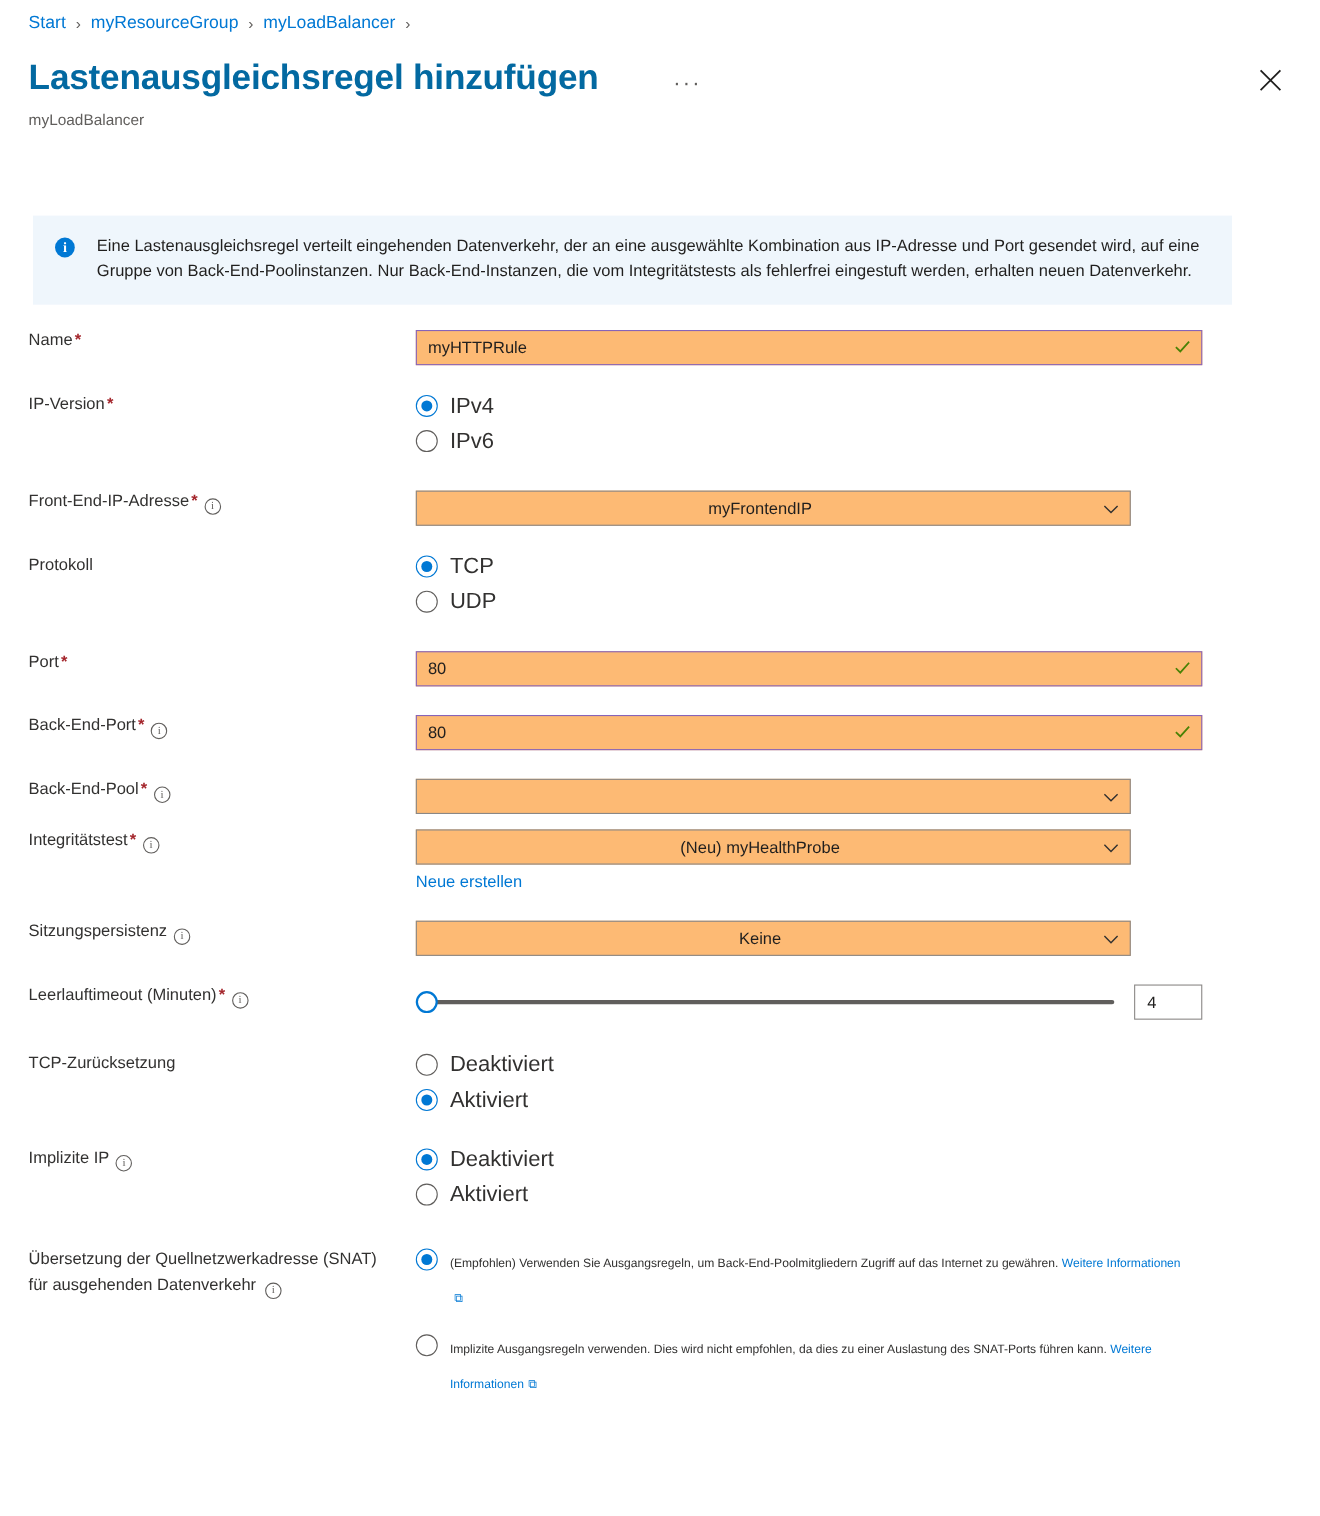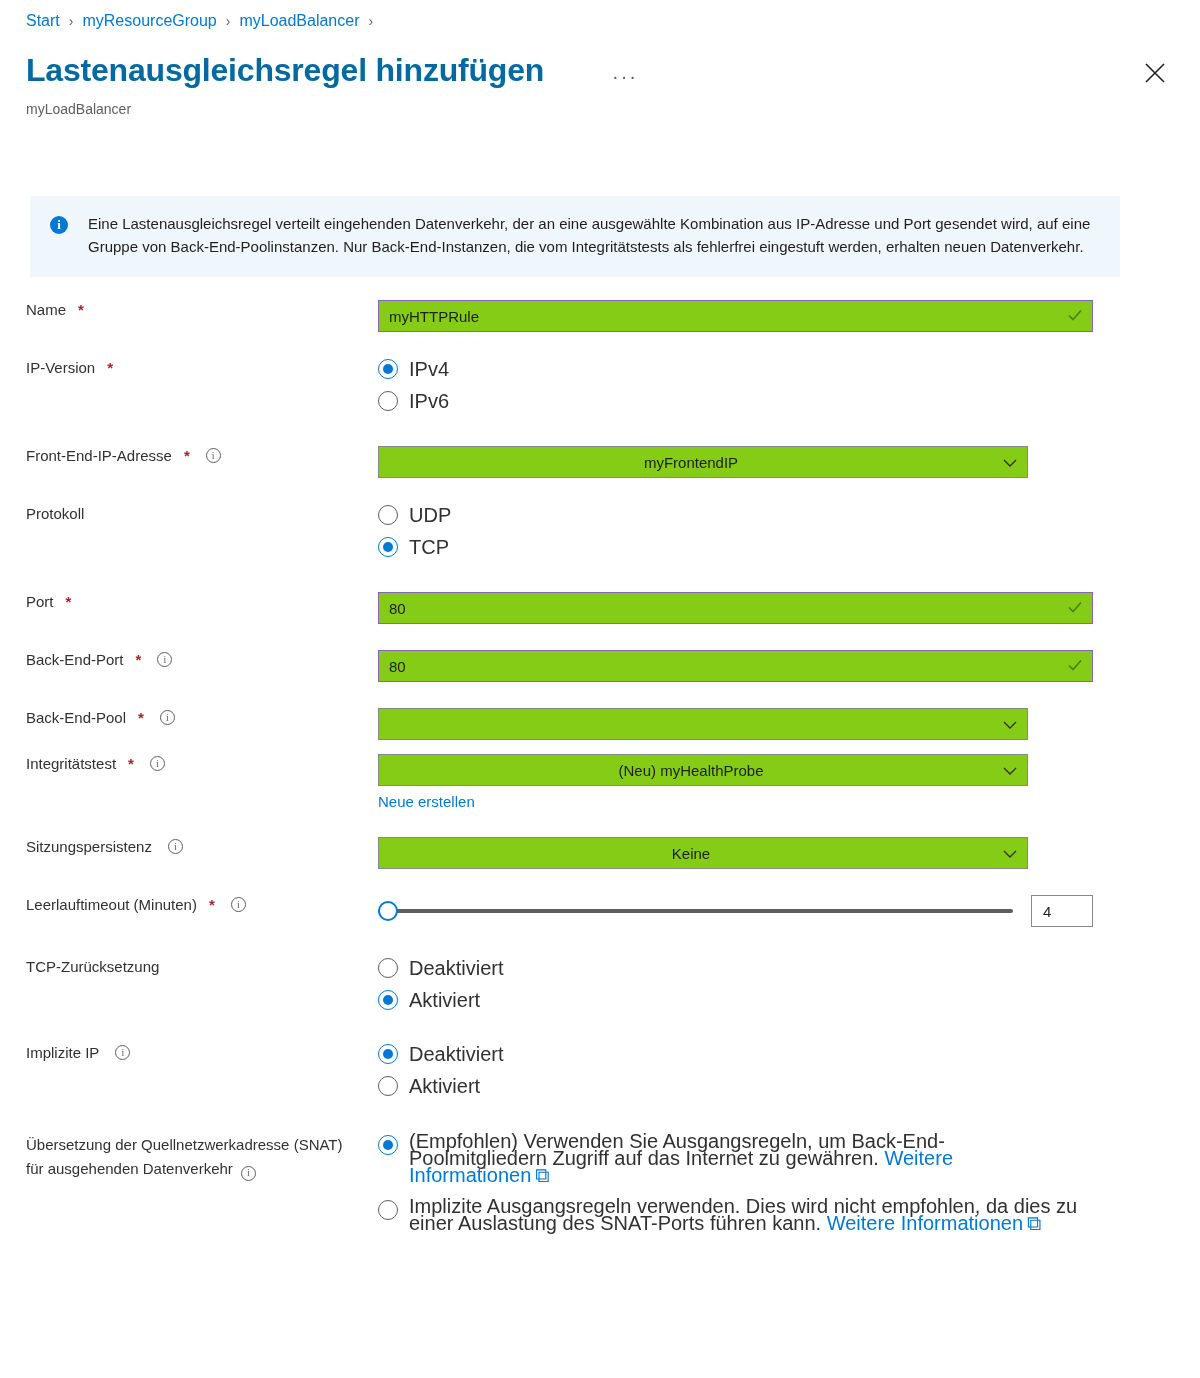--- a/index.html
+++ b/index.html
@@ -54,35 +54,35 @@
     display: flex; align-items: center; justify-content: center;
     font-family: "Liberation Serif", serif;
   }
 
   
   .form { position: absolute; left: 0; top: 300px; width: 1200px; }
   .row { position: relative; display: flex; align-items: flex-start; margin-bottom: 0; }
   .label {
     width: 378px; padding-left: 26px; padding-right: 10px;
     font-size: 15px; color: #323130; line-height: 20px;
-    display: flex; align-items: flex-start; flex-wrap: wrap; gap: 12px;
+    display: flex; align-items: flex-end; flex-wrap: wrap; gap: 2px;
   }
   .label .star { color: #a4262c; font-weight: 600; }
   .info-i {
     display: inline-flex; align-items: center; justify-content: center;
     width: 15px; height: 15px; border-radius: 50%;
     border: 1px solid #605e5c; color: #605e5c;
     font-size: 10px; line-height: 1; margin-left: 4px; position: relative; top: 2px;
     font-family: "Liberation Serif", serif; cursor: pointer;
   }
   .field { flex: 1; padding-right: 80px; }
 
   input.txt, .select {
     width: 715px; height: 32px;
-    border: 1px solid #8a8886; background: #84cc16;
+    border: 1px solid #8a8886; background: #fdba74;
     font-size: 15px; color: #201f1e;
     padding: 0 34px 0 10px; outline: none;
     font-family: "Liberation Sans", sans-serif;
   }
   input.txt.valid, .select.valid { border-color: #8764b8; }
   .input-wrap { position: relative; width: 715px; }
   .check {
     position: absolute; right: 10px; top: 7px;
     width: 16px; height: 16px; pointer-events: none;
   }
@@ -128,21 +128,21 @@
     border: 2px solid #0078d4; background: #fff; cursor: pointer;
   }
   .slider-val {
     width: 62px; height: 32px; border: 1px solid #8a8886; background: #fff;
     display: flex; align-items: center; padding-left: 11px;
     font-size: 15px; color: #201f1e;
   }
 
   .snat-label { width: 378px; padding-left: 26px; padding-right: 28px; font-size: 15px; line-height: 24px; }
   .snat-opt { display: flex; align-items: flex-start; gap: 11px; margin-bottom: 14px; }
-  .snat-opt .txtblk { font-size: 20px; line-height: 17px; color: #323130; max-width: 670px; }
+  .snat-opt .txtblk { font-size: 11px; line-height: 32px; color: #323130; max-width: 670px; }
 </style>
 </head>
 <body>
 
 <div class="page">
 
   <div class="breadcrumb">
     <span class="crumb">Start</span>
     <span class="sep">›</span>
     <span class="crumb">myResourceGroup</span>
@@ -216,27 +216,27 @@
         </div>
       </div>
     </div>
 
     <div class="row" style="margin-bottom:34px;">
       <div class="label">
         <span>Protokoll</span>
       </div>
       <div class="field">
         <div class="radio-group">
+          <div class="radio checked">
+            <span class="dot"></span>
+            <span class="rlabel">TCP</span>
+          </div>
           <div class="radio">
             <span class="dot"></span>
             <span class="rlabel">UDP</span>
-          </div>
-          <div class="radio checked">
-            <span class="dot"></span>
-            <span class="rlabel">TCP</span>
           </div>
         </div>
       </div>
     </div>
 
     <div class="row" style="margin-bottom:26px;">
       <div class="label">
         <span>Port</span>
           <span class="star">*</span>
       </div>

